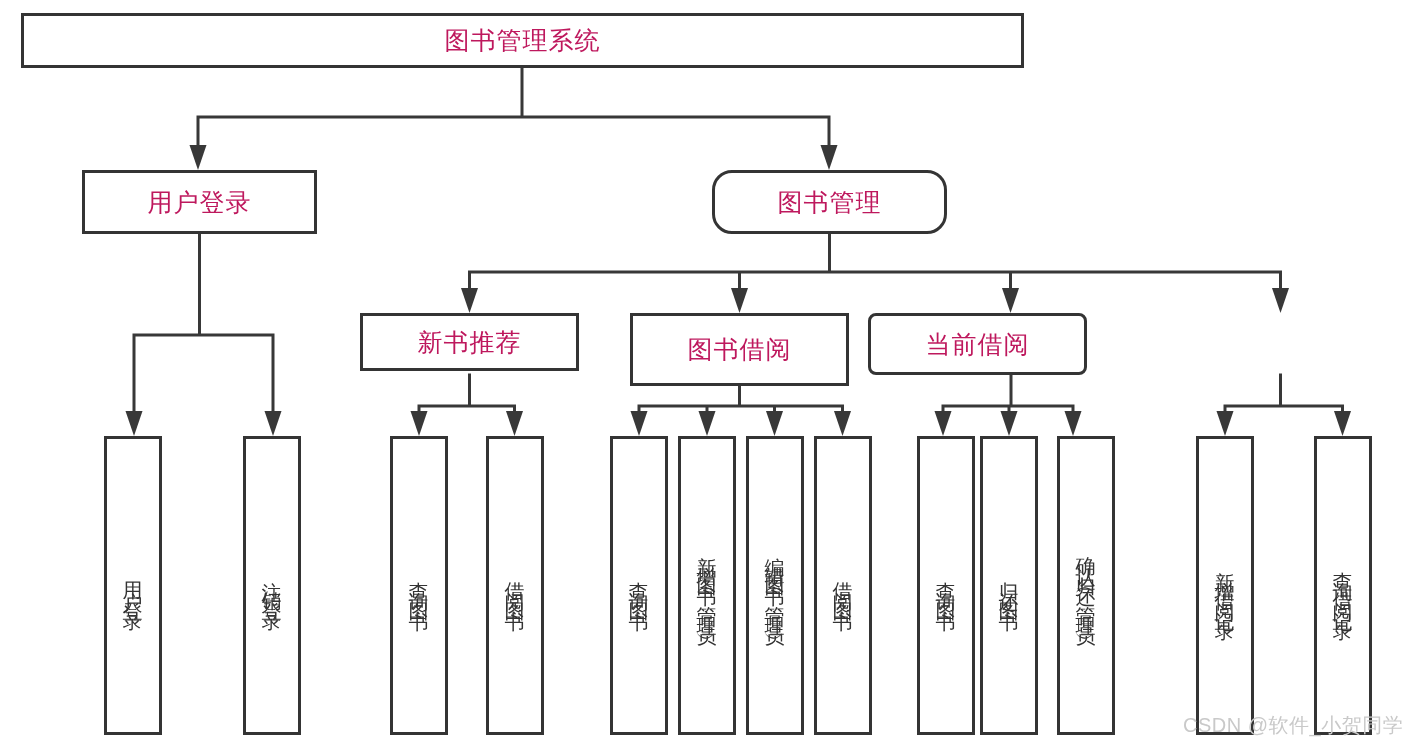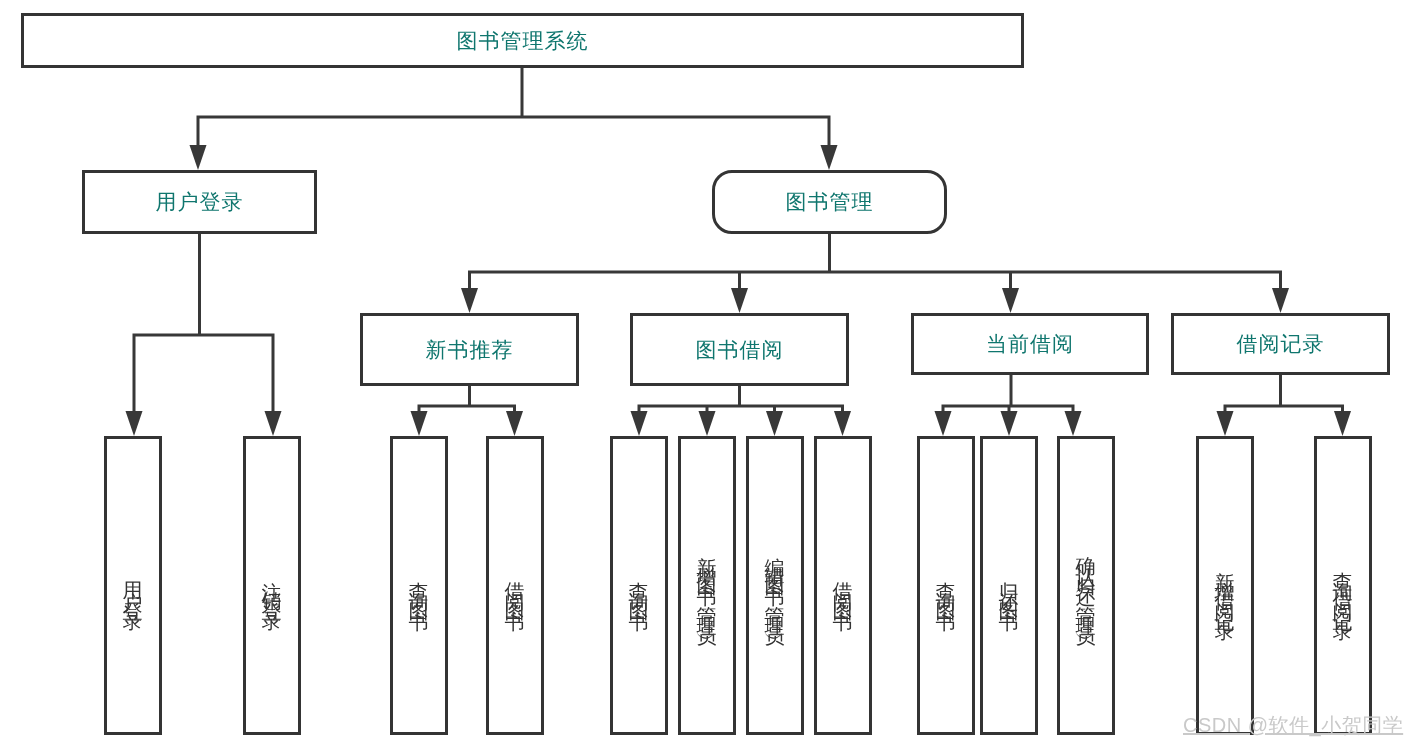--- a/index.html
+++ b/index.html
@@ -5,31 +5,31 @@
   html,body{margin:0;padding:0;background:#fff;}
   .canvas{
     position:relative;width:1405px;height:747px;background:#ffffff;
     font-family:"Liberation Sans",sans-serif;overflow:hidden;
   }
   svg.lines{position:absolute;left:0;top:0;}
   .hbox{
     position:absolute;box-sizing:border-box;
     border:3px solid #343434;background:#ffffff;
     display:flex;align-items:center;justify-content:center;
-    font-size:21px;color:#0f766e;letter-spacing:1px;white-space:nowrap;
+    font-size:25px;color:#be185d;letter-spacing:1px;white-space:nowrap;
   }
   .vbox{
     position:absolute;box-sizing:border-box;top:436px;width:58px;height:299px;
     border:3px solid #343434;background:#ffffff;
     writing-mode:vertical-rl;text-align:center;line-height:52px;
     font-size:20px;letter-spacing:10px;color:#333333;
   }
   .wm{
     position:absolute;left:1183px;top:712px;z-index:5;
-    font-size:20px;color:#c9c9c9;letter-spacing:0.5px;white-space:nowrap;text-decoration:underline;
+    font-size:20px;color:#c9c9c9;letter-spacing:0.5px;white-space:nowrap;
   }
 </style>
 </head>
 <body>
 
 <div class="canvas">
 
   <svg class="lines" width="1405" height="747" viewBox="0 0 1405 747">
     <path fill="none" stroke="#383838" stroke-width="3" stroke-linecap="square" d="M522 68 V117 M198 117 H829 M198 117 V148 M829 117 V148
          M199.5 234 V335 M134 335 H273 M134 335 V414 M273 335 V414
@@ -59,24 +59,23 @@
       <polygon points="1216.5,411 1233.5,411 1225,436"></polygon>
       <polygon points="1334,411 1351,411 1342.5,436"></polygon>
     </g>
   </svg>
 
   <div class="hbox" style="left:21px;top:13px;width:1003px;height:55px;">图书管理系统</div>
 
   <div class="hbox" style="left:82px;top:170px;width:235px;height:64px;">用户登录</div>
   <div class="hbox" style="left:712px;top:170px;width:235px;height:64px;border-radius:20px;">图书管理</div>
 
-  <div class="hbox" style="left:360px;top:313px;width:219px;height:73px;">新书推荐</div>
+  <div class="hbox" style="left:360px;top:313px;width:219px;height:58px;">新书推荐</div>
   <div class="hbox" style="left:630px;top:313px;width:219px;height:73px;">图书借阅</div>
-  <div class="hbox" style="left:911px;top:313px;width:238px;height:62px;">当前借阅</div>
-  <div class="hbox" style="left:1171px;top:313px;width:219px;height:62px;">借阅记录</div>
+  <div class="hbox" style="left:868px;top:313px;width:219px;height:62px;border-radius:8px;">当前借阅</div>
 
   <div class="vbox" style="left:104px;">用户登录</div>
   <div class="vbox" style="left:243px;">注销登录</div>
 
   <div class="vbox" style="left:390px;">查询图书</div>
   <div class="vbox" style="left:486px;">借阅图书</div>
 
   <div class="vbox" style="left:610px;">查询图书</div>
   <div class="vbox" style="left:678px;">新增图书（管理员）</div>
   <div class="vbox" style="left:746px;">编辑图书（管理员）</div>

